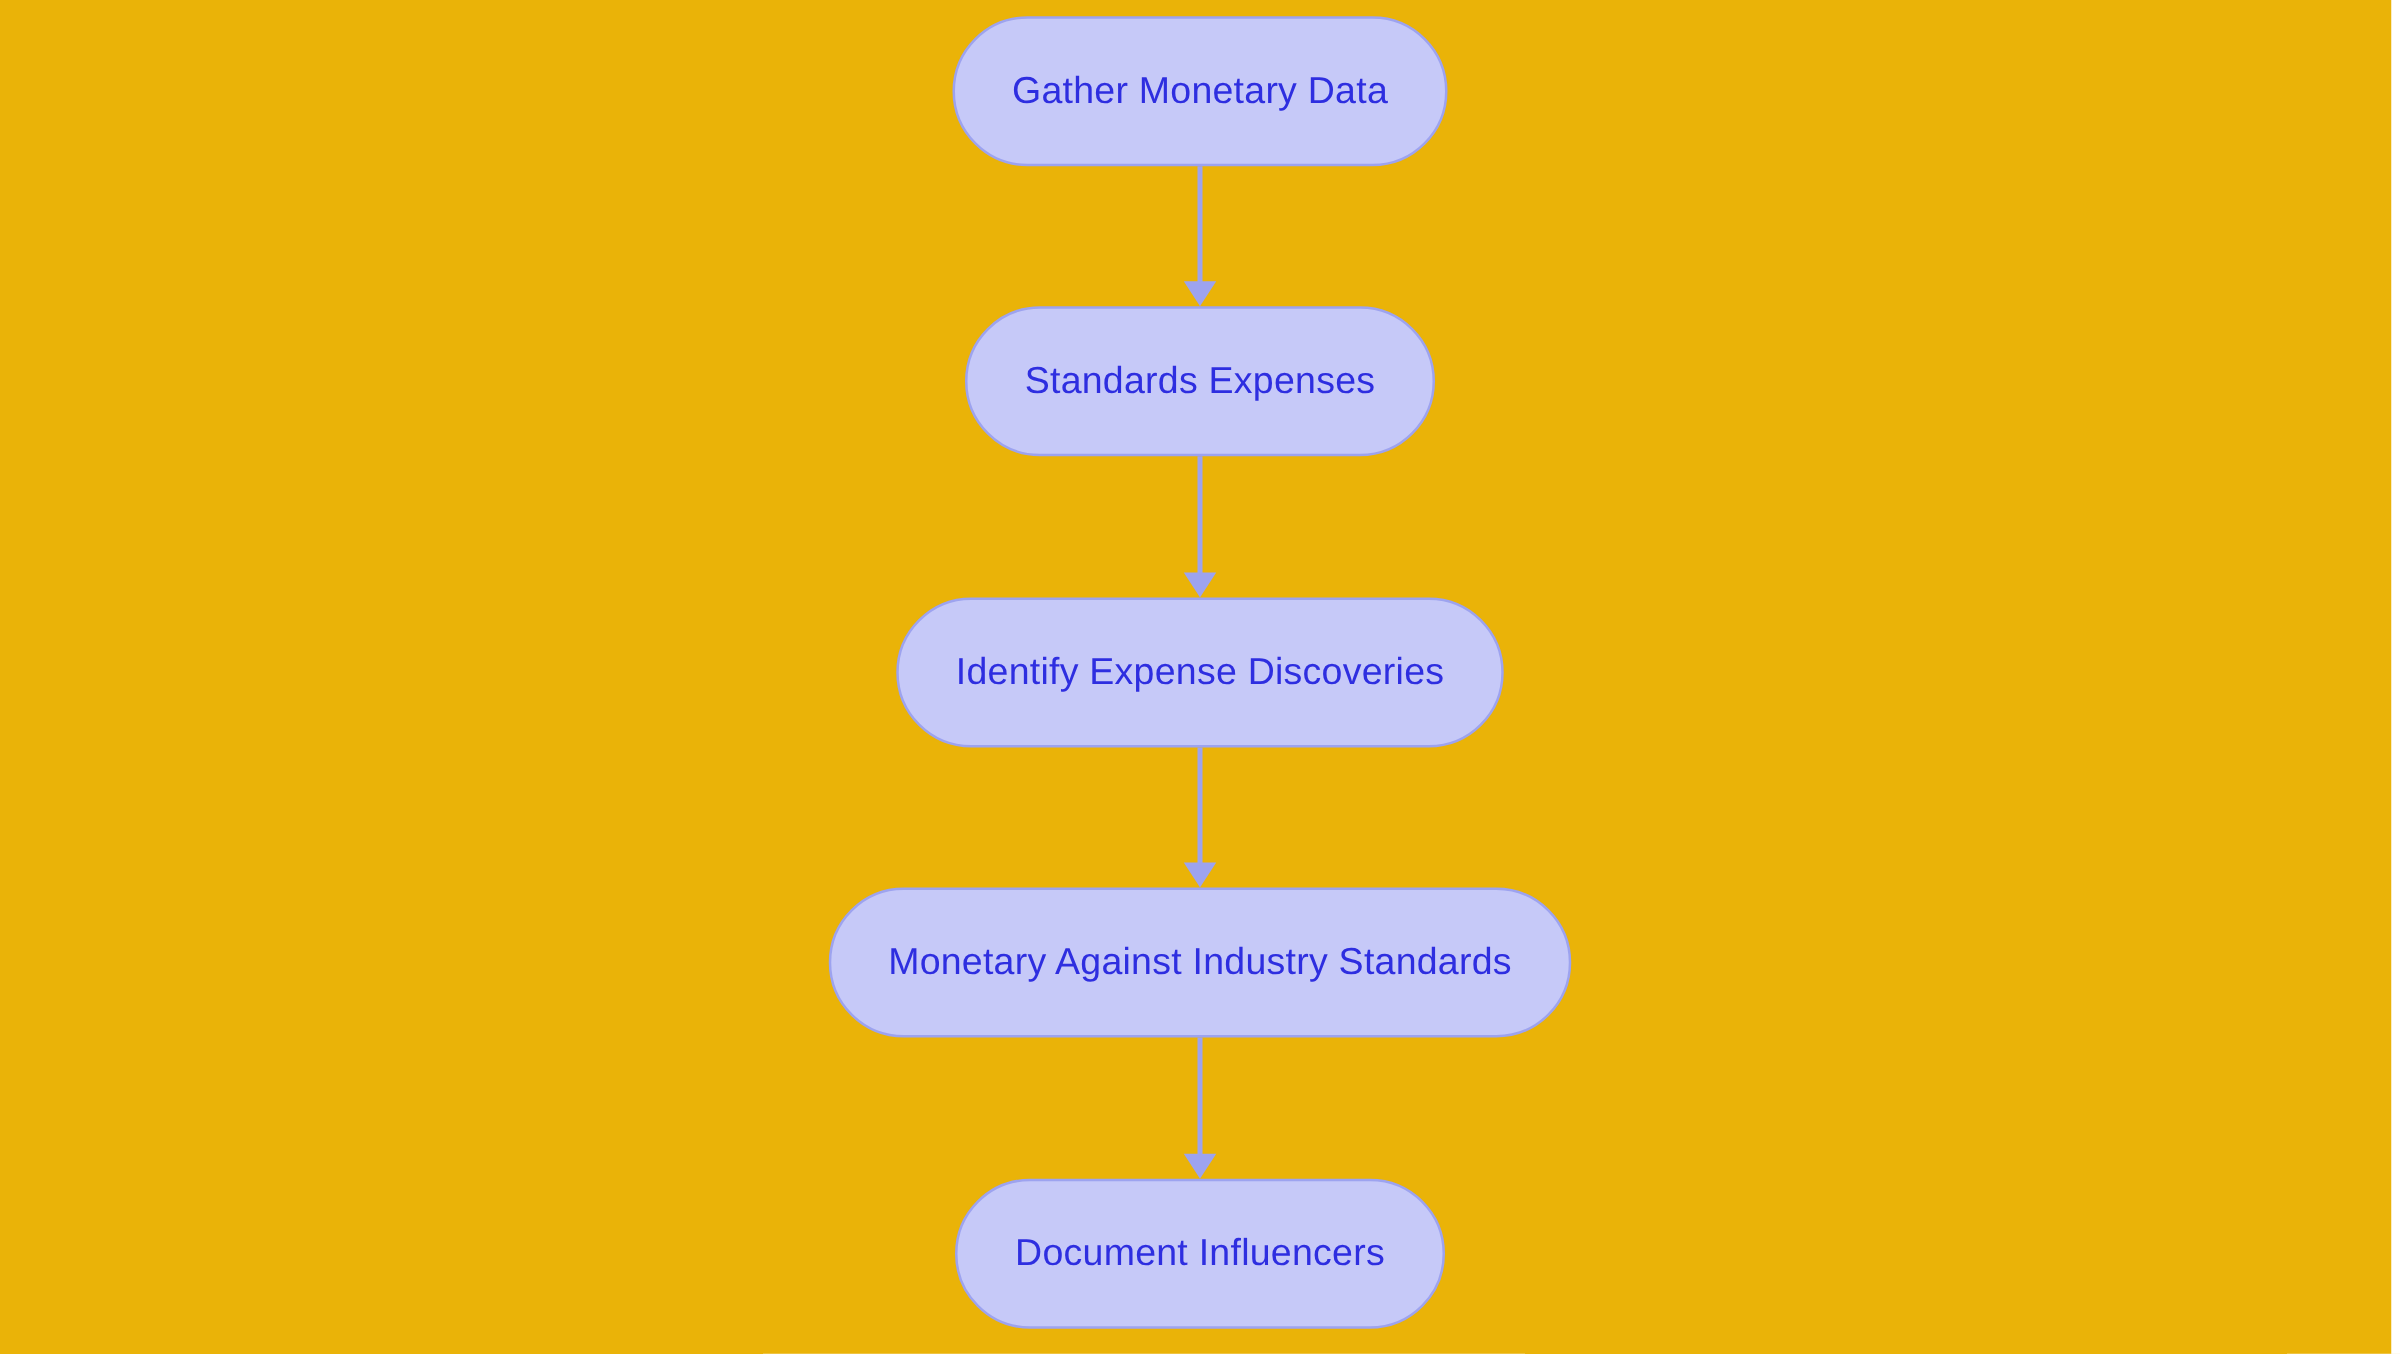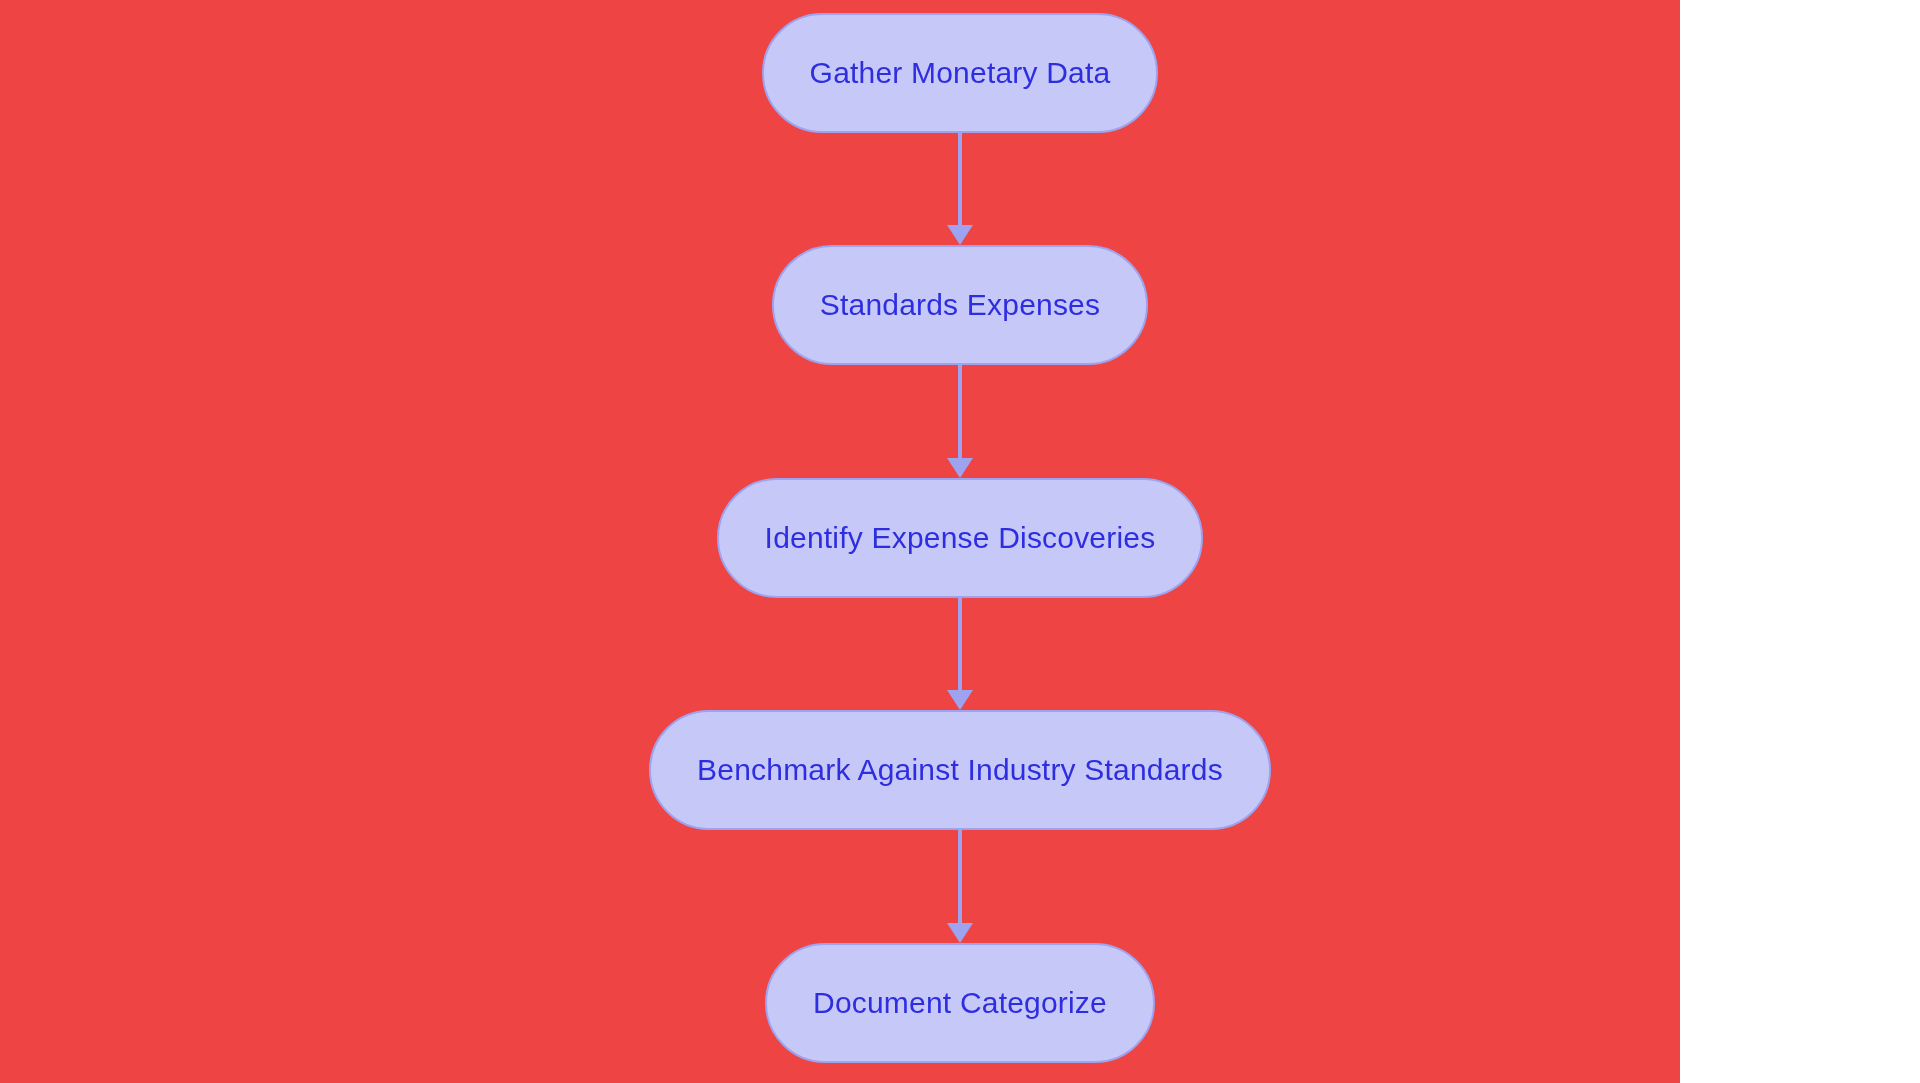--- a/index.html
+++ b/index.html
@@ -9,23 +9,24 @@
   }
   body {
     width: 1920px;
     height: 1083px;
     font-family: "Liberation Sans", sans-serif;
     overflow: hidden;
   }
 
   #flowchart-canvas {
     position: relative;
-    width: 1680px;
+    width: 1873px;
     height: 1083px;
-    background: #ef4444;
+    background: #eab308;
+    padding-left: 40px;
   }
 
   .flow-column {
     position: absolute;
     left: 0;
     top: 0;
     width: 1920px;
     height: 1083px;
     display: flex;
     flex-direction: column;
@@ -117,26 +118,26 @@
     <div class="node">
       <span class="node-label">Identify Expense Discoveries</span>
     </div>
 
     <div class="connector gap-3">
       <div class="connector-line"></div>
       <div class="connector-arrow"></div>
     </div>
 
     <div class="node">
-      <span class="node-label">Benchmark Against Industry Standards</span>
+      <span class="node-label">Monetary Against Industry Standards</span>
     </div>
 
     <div class="connector gap-4">
       <div class="connector-line"></div>
       <div class="connector-arrow"></div>
     </div>
 
     <div class="node">
-      <span class="node-label">Document Categorize</span>
+      <span class="node-label">Document Influencers</span>
     </div>
 
   </div>
 </div>
 
 </body></html>

